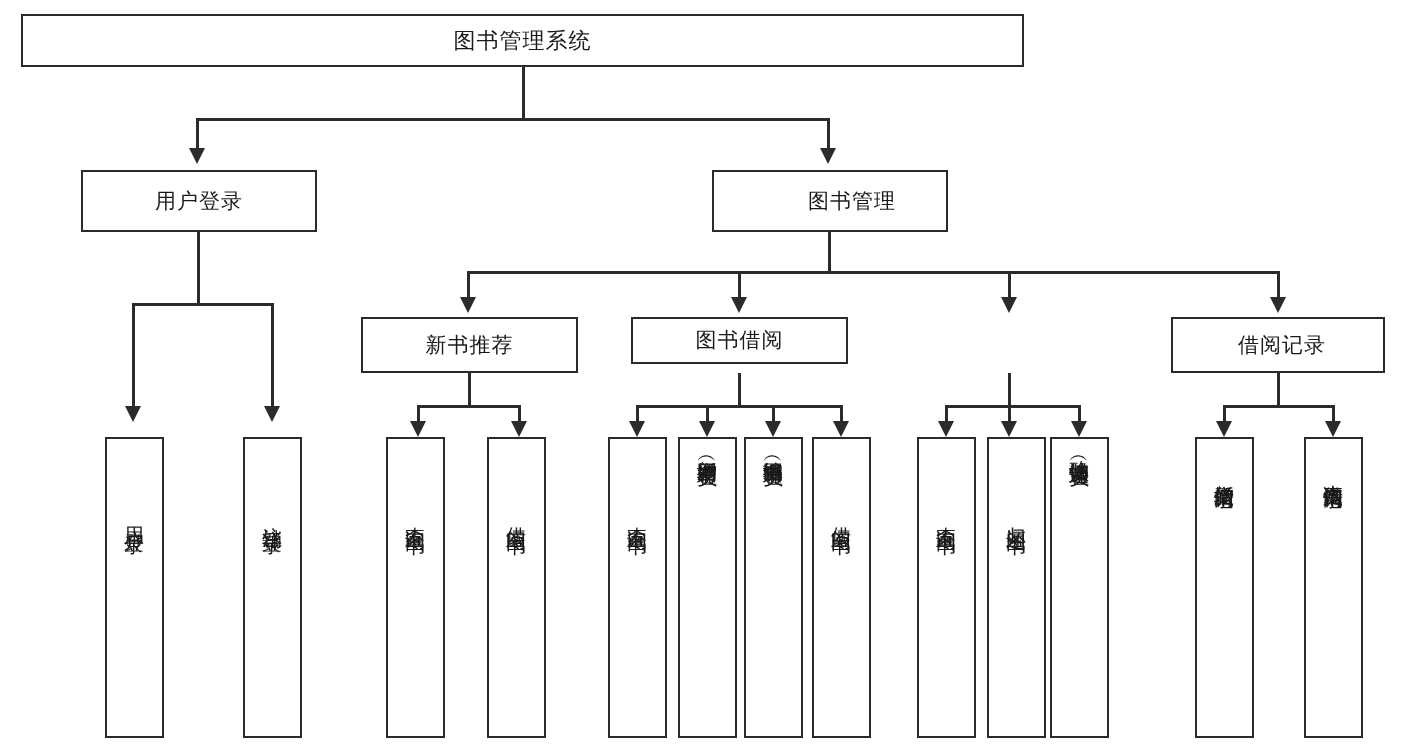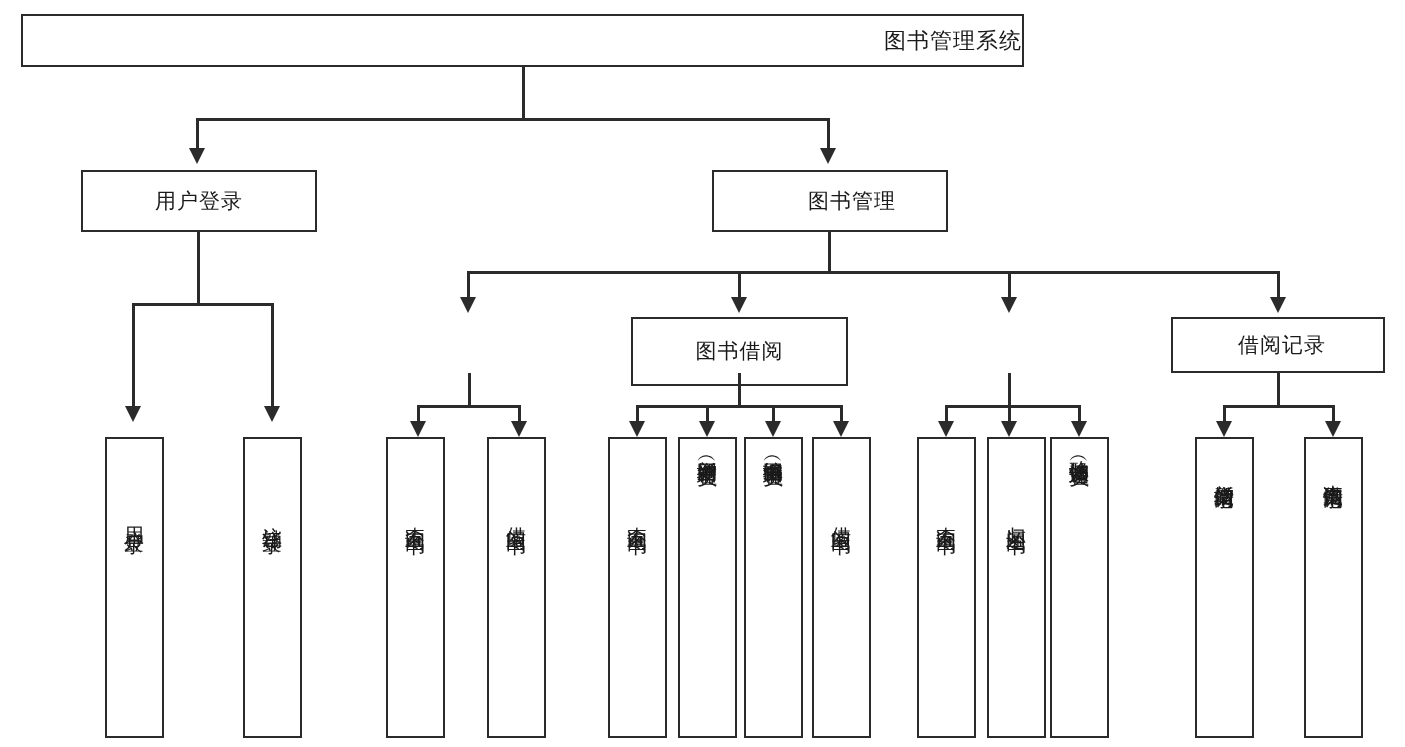--- a/index.html
+++ b/index.html
@@ -81,21 +81,21 @@
     letter-spacing:0.5px;
     white-space:nowrap;
     user-select:none;
   }
 </style>
 </head>
 <body>
 
 <div id="stage">
 
-  <div class="node root" style="left:21px;top:14px;width:1003px;height:53px;justify-content:flex-end;">
+  <div class="node root" style="left:21px;top:14px;width:1003px;height:53px;">
     <span class="lbl">图书管理系统</span>
   </div>
 
   <div class="seg v" style="left:522px;top:67px;width:2.5px;height:53px;"></div>
   <div class="seg h" style="left:197px;top:118px;width:632px;height:2.5px;"></div>
   <div class="seg v" style="left:196px;top:118px;width:2.5px;height:31px;"></div>
   <div class="seg v" style="left:827px;top:118px;width:2.5px;height:31px;"></div>
   <div class="arrow" style="left:189px;top:148px;"></div>
   <div class="arrow" style="left:820px;top:148px;"></div>
 
@@ -118,21 +118,24 @@
   <div class="seg h" style="left:468px;top:271px;width:811px;height:2.5px;"></div>
   <div class="seg v" style="left:467px;top:271px;width:2.5px;height:27px;"></div>
   <div class="seg v" style="left:738px;top:271px;width:2.5px;height:27px;"></div>
   <div class="seg v" style="left:1008px;top:271px;width:2.5px;height:27px;"></div>
   <div class="seg v" style="left:1277px;top:271px;width:2.5px;height:27px;"></div>
   <div class="arrow" style="left:460px;top:297px;"></div>
   <div class="arrow" style="left:731px;top:297px;"></div>
   <div class="arrow" style="left:1001px;top:297px;"></div>
   <div class="arrow" style="left:1270px;top:297px;"></div>
 
-  <div class="node" style="left:631px;top:317px;width:217px;height:69px;">
+  <div class="node" style="left:361px;top:317px;width:217px;height:56px;">
+    <span class="lbl">新书推荐</span>
+  </div>
+  <div class="node" style="left:631px;top:317px;width:217px;height:47px;">
     <span class="lbl">图书借阅</span>
   </div>
   <div class="node" style="left:1171px;top:317px;width:214px;height:56px;padding-left:8px;">
     <span class="lbl">借阅记录</span>
   </div>
 
   <div class="seg v" style="left:468px;top:373px;width:2.5px;height:33px;"></div>
   <div class="seg h" style="left:418px;top:405px;width:102px;height:2.5px;"></div>
   <div class="seg v" style="left:417px;top:405px;width:2.5px;height:18px;"></div>
   <div class="seg v" style="left:518px;top:405px;width:2.5px;height:18px;"></div>

